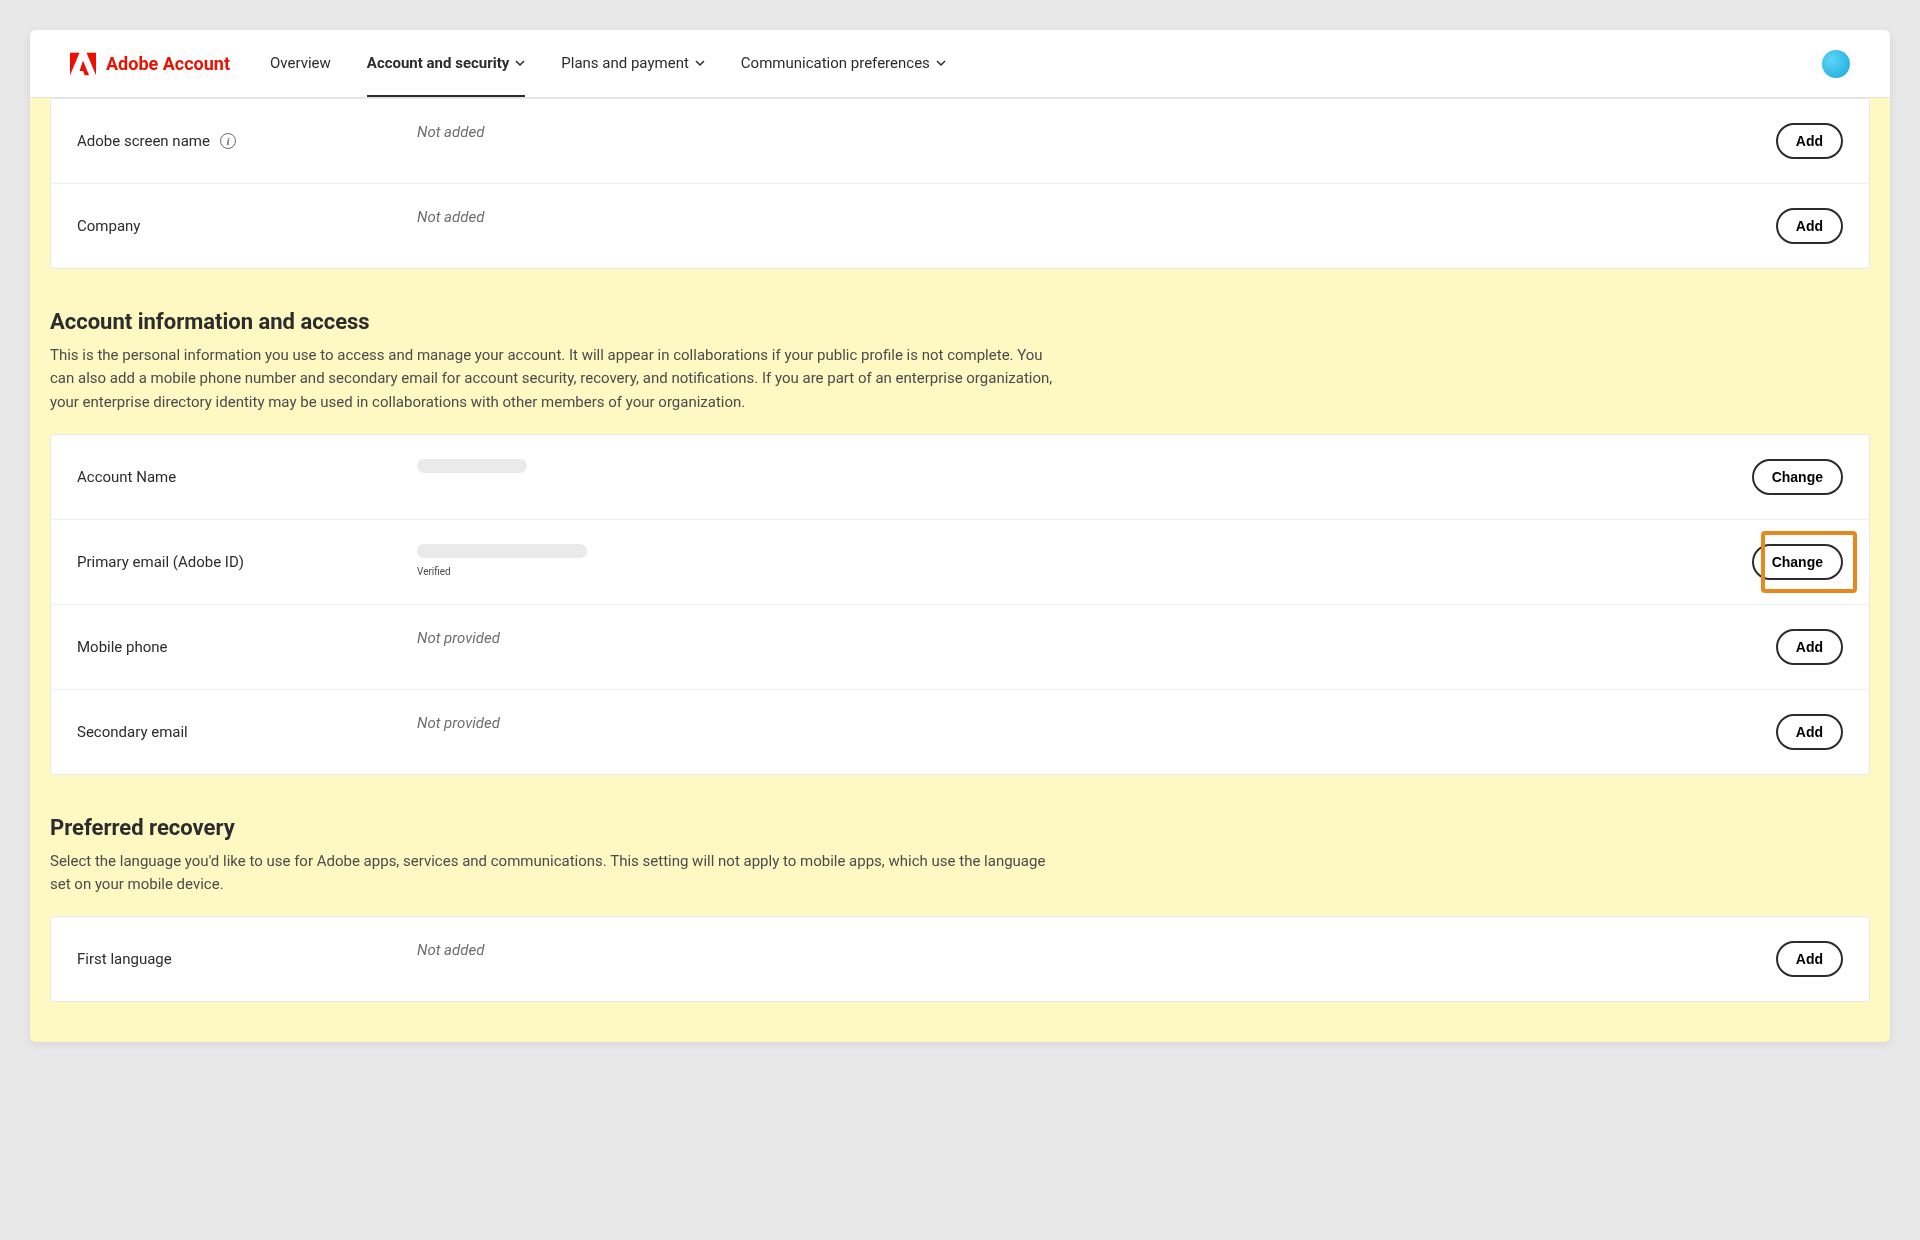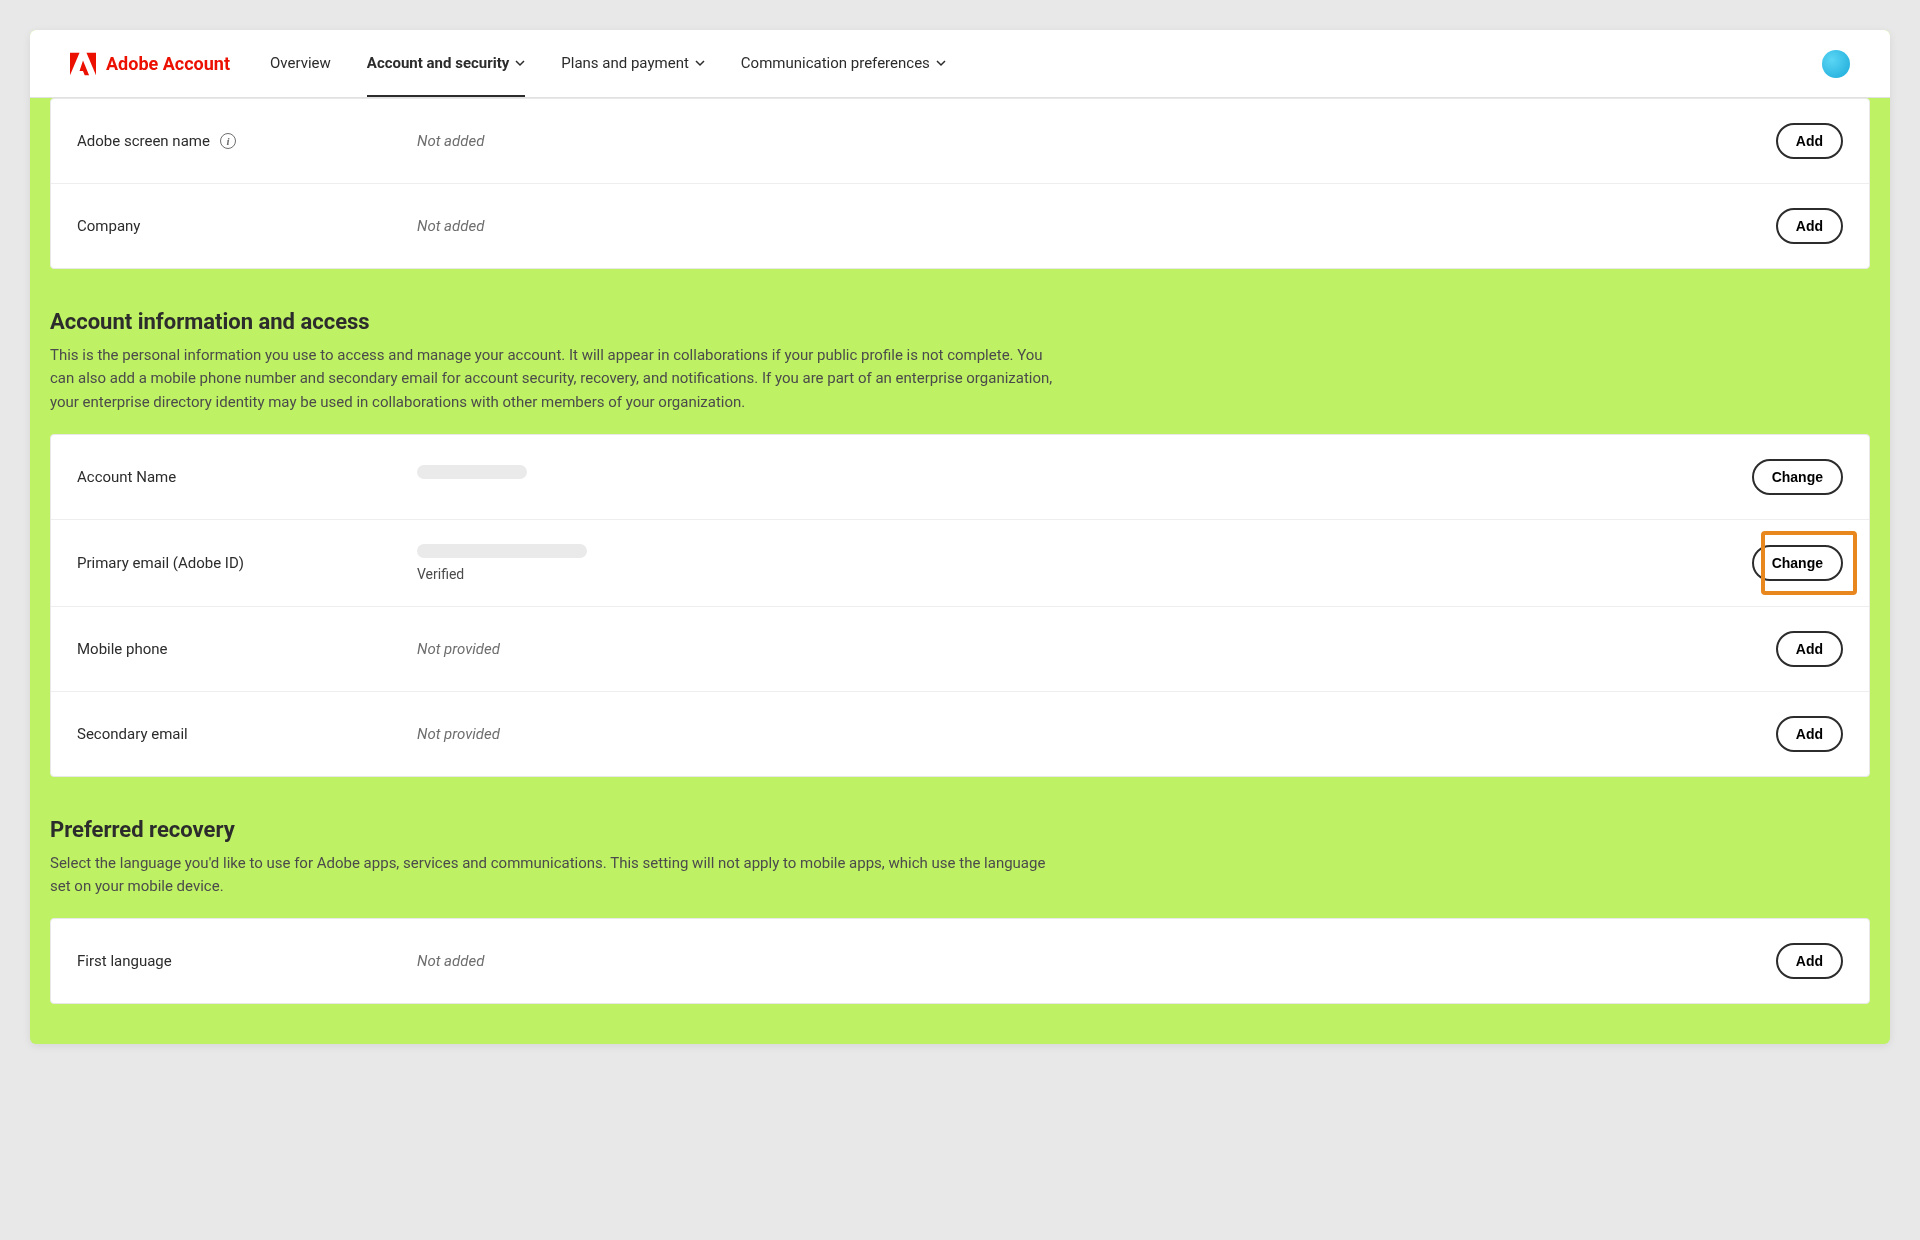--- a/index.html
+++ b/index.html
@@ -3,21 +3,21 @@
 <meta charset="utf-8">
 <style>
   * { box-sizing: border-box; margin: 0; padding: 0; }
   body {
     font-family: -apple-system, BlinkMacSystemFont, "Segoe UI", Roboto, sans-serif;
     background: #e8e8e8;
     padding: 30px;
     color: #2c2c2c;
   }
   .app-frame {
-    background: #bef264;
+    background: #fef9c3;
     border-radius: 6px;
     overflow: hidden;
     box-shadow: 0 2px 8px rgba(0,0,0,0.08);
   }
   .topbar {
     background: #fff;
     display: flex;
     align-items: center;
     padding: 0 40px;
     border-bottom: 1px solid #e1e1e1;
@@ -110,21 +110,20 @@
     margin-bottom: 20px;
     max-width: 1010px;
   }
   .card {
     background: #fff;
     border: 1px solid #e8e8e8;
     border-radius: 4px;
   }
   .row {
     display: flex;
-    align-items: center;
     padding: 24px 26px;
     border-bottom: 1px solid #eee;
     min-height: 76px;
     position: relative;
   }
   .row:last-child { border-bottom: none; }
   .row-label {
     width: 340px;
     font-size: 15px;
     color: #2c2c2c;
@@ -179,21 +178,21 @@
     position: absolute;
     border: 4px solid #e8871e;
     border-radius: 4px;
     pointer-events: none;
     right: 12px;
     top: 11px;
     bottom: 11px;
     width: 96px;
   }
   .sub-text {
-    font-size: 14px;
+    font-size: 10px;
     color: #4b4b4b;
     margin-top: 4px;
   }
 </style>
 </head>
 <body>
 
 <div class="app-frame">
 
   <div class="topbar">

